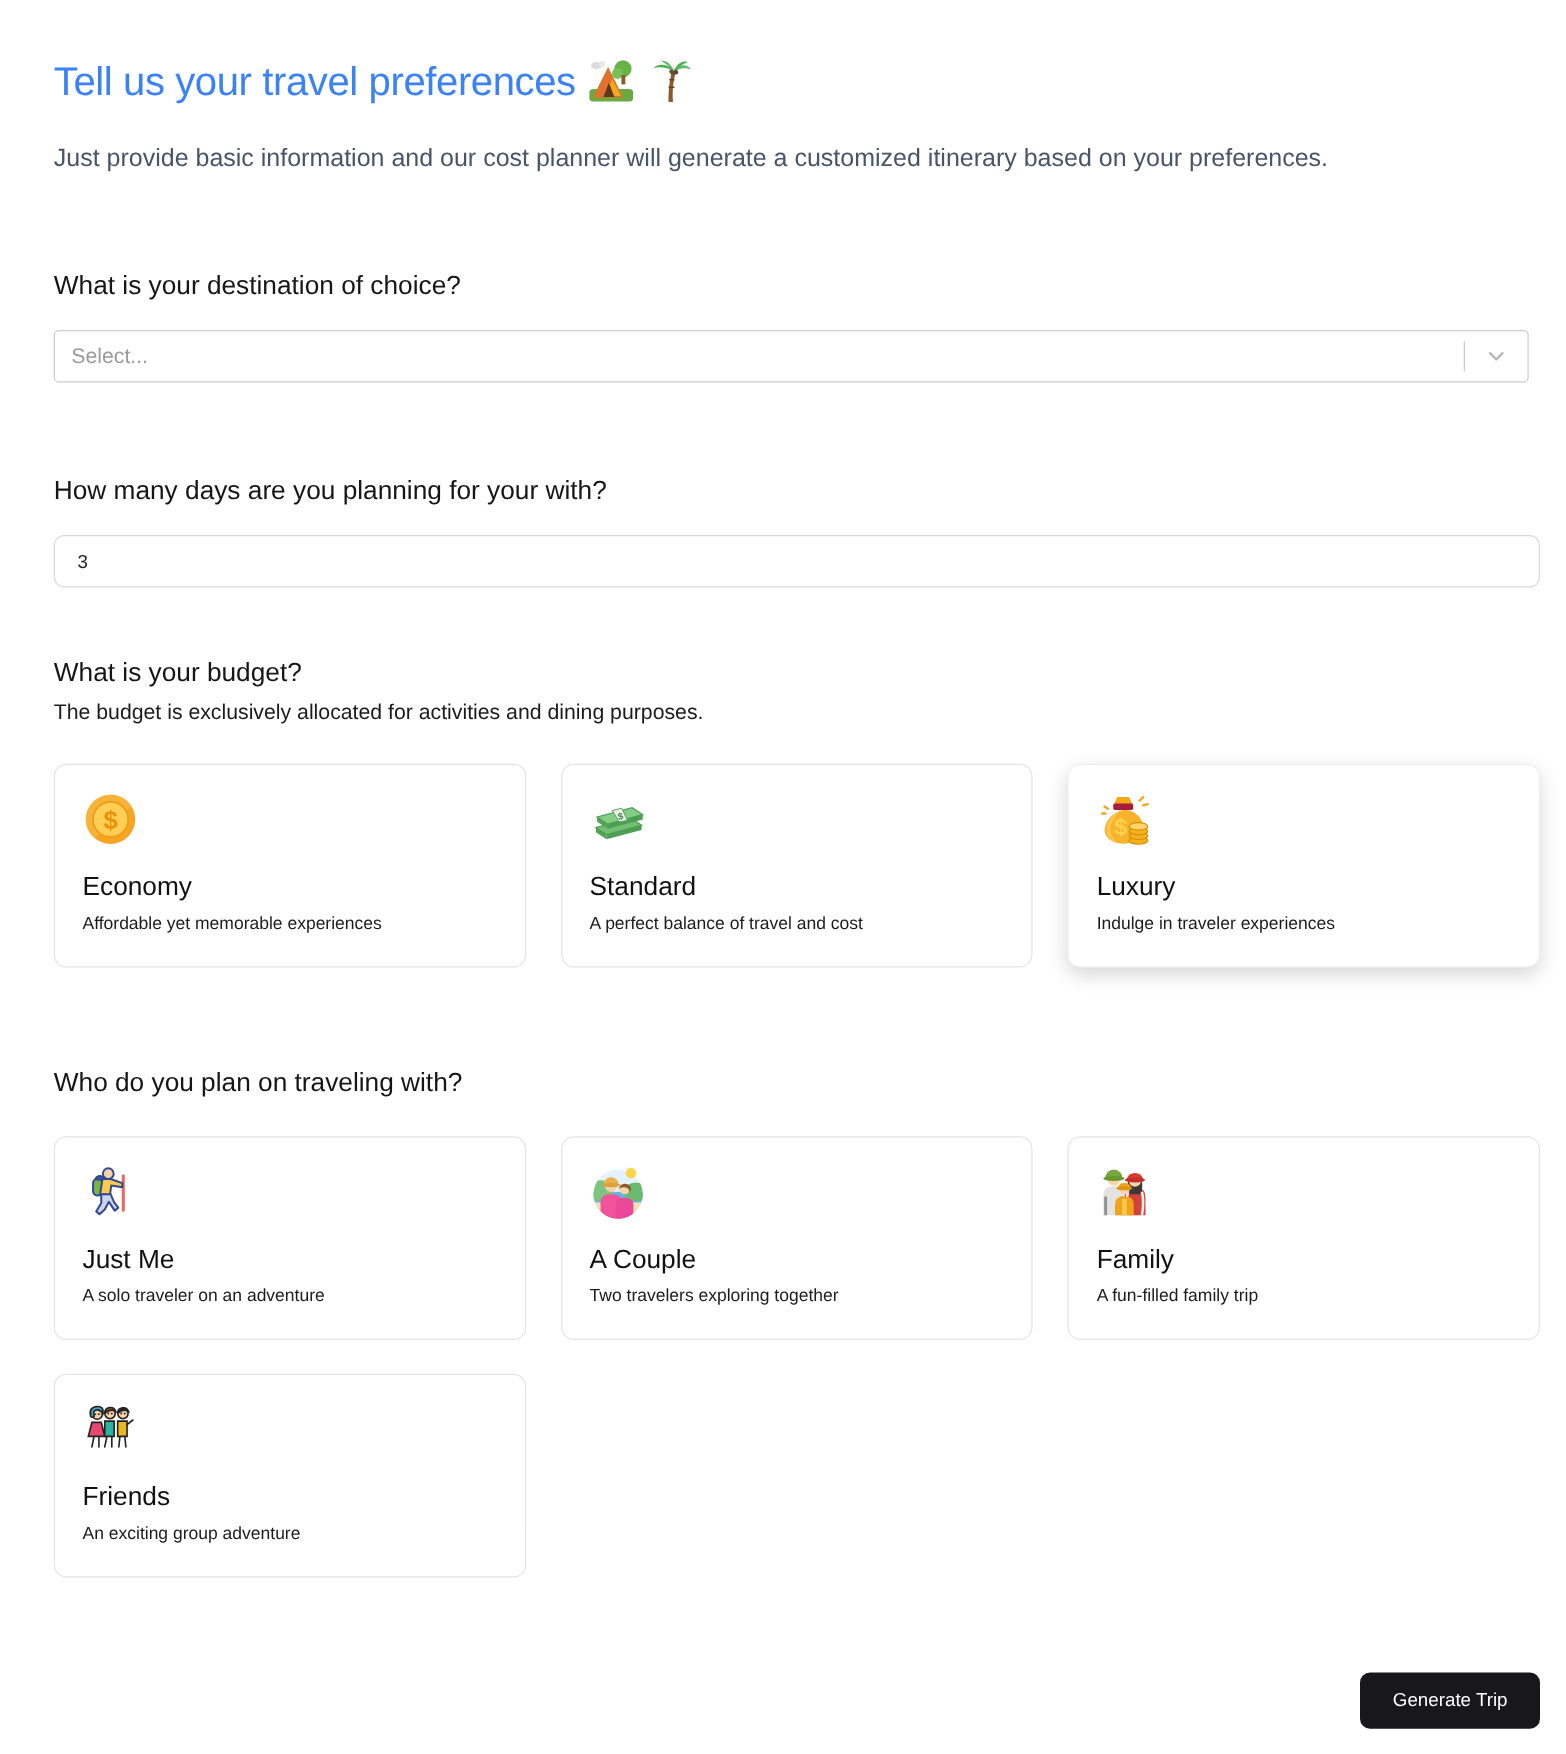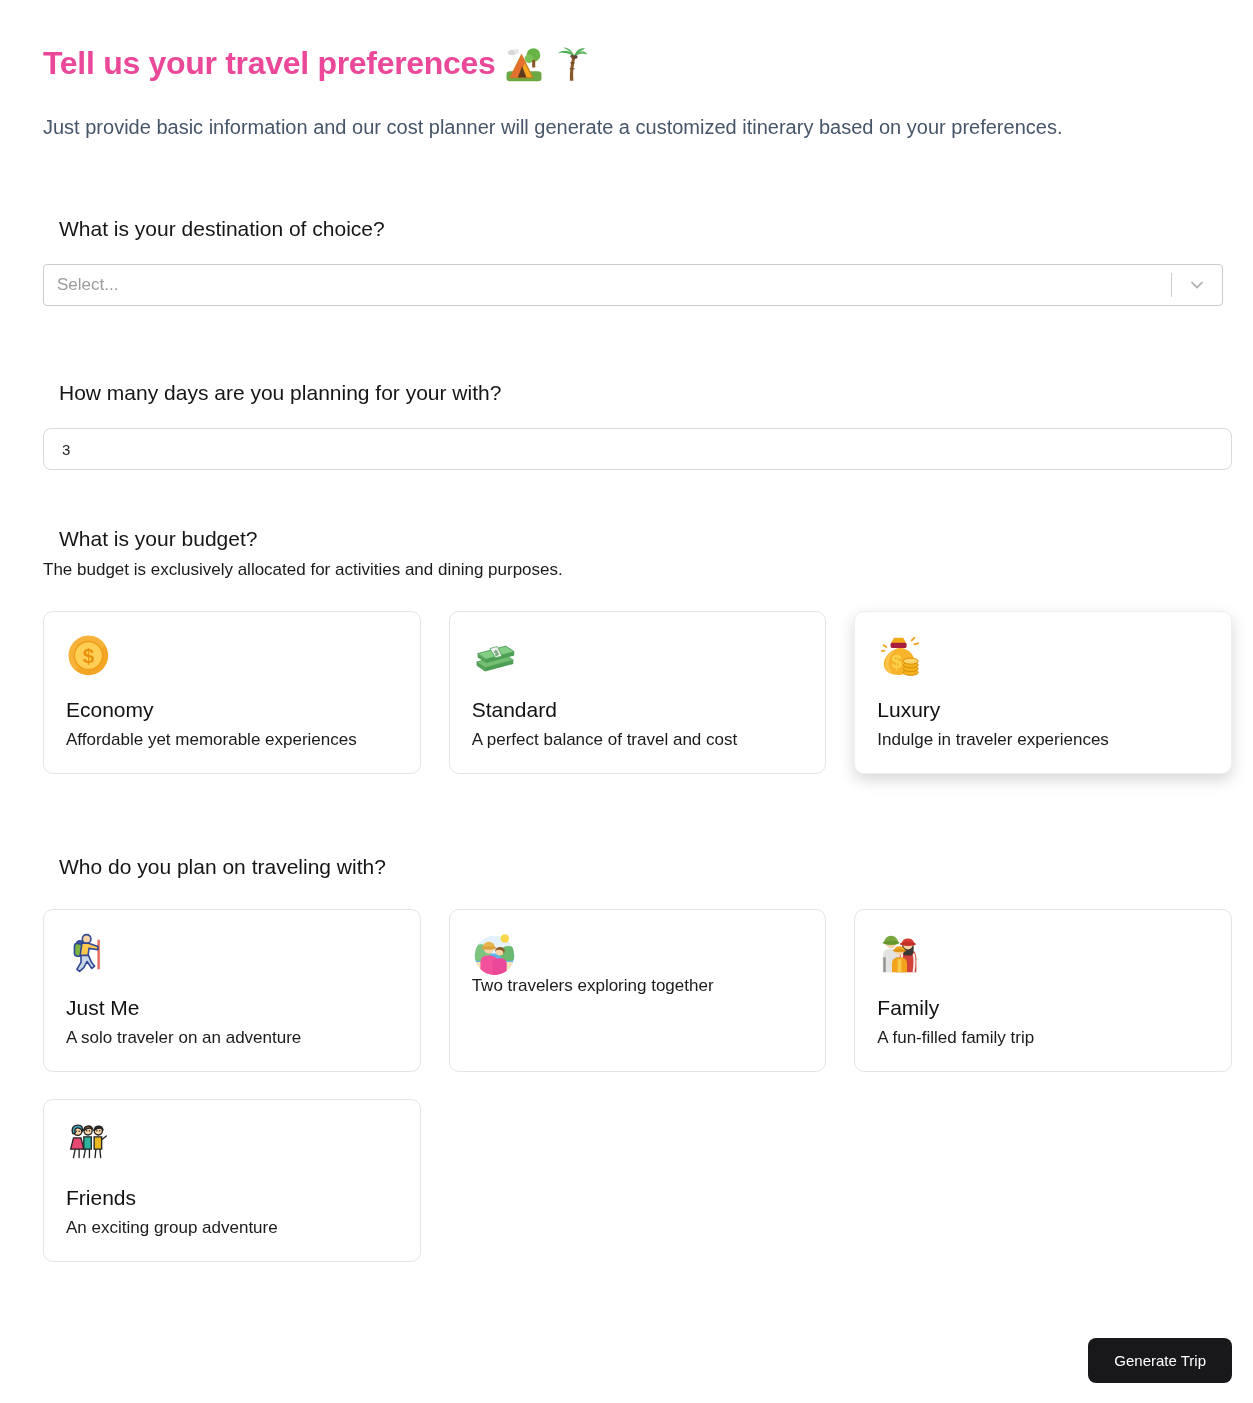--- a/index.html
+++ b/index.html
@@ -11,43 +11,43 @@
     background: #ffffff;
     font-family: "Liberation Sans", sans-serif;
     color: #111111;
     overflow: hidden;
   }
   .container { padding: 45px 21px 20px 43px; }
 
   h1.page-title {
     margin: 0 0 24px 0;
     font-size: 32px;
-    font-weight: 700;
-    color: #ec4899;
+    font-weight: 400;
+    color: #3b82f6;
     letter-spacing: -0.3px;
     display: flex;
-    align-items: flex-start;
+    align-items: center;
   }
   h1 .emoji { display: inline-flex; margin-left: 8px; }
   h1 .emoji svg { display: block; }
 
   .page-subtitle {
     margin: 0 0 72px 0;
     font-size: 20px;
     line-height: 1.8;
     color: #475569;
     max-width: 1165px;
     font-weight: 400;
   }
 
   .question {
     font-size: 21px;
     font-weight: 400;
     color: #161616;
-    margin: 0 0 23px 16px;
+    margin: 0 0 23px 0;
   }
   .question.tight { margin-bottom: 9px; }
 
   
   .select-box {
     width: 1180px;
     height: 42px;
     border: 1px solid #cccccc;
     border-radius: 4px;
     display: flex;
@@ -120,21 +120,21 @@
   .card .card-icon { display: block; width: 45px; height: 45px; }
   .card .card-icon svg { display: block; }
   .card h3 {
     margin: 20px 0 8px 0;
     font-size: 21px;
     font-weight: 400;
     color: #111111;
   }
   .card p {
     margin: 0;
-    font-size: 17px;
+    font-size: 14px;
     color: #1b1b1b;
   }
 
   .generate-btn {
     position: absolute;
     right: 21px;
     bottom: 20px;
     background: #18181b;
     color: #ffffff;
     border: none;
@@ -297,20 +297,21 @@
               <circle cx="18" cy="19" r="5.2" fill="#f8d3a7"></circle>
               <path d="M11.5 18 a6.5 6.5 0 0 1 13 0 z" fill="#e8b34b"></path>
               <ellipse cx="18" cy="18.2" rx="8" ry="1.8" fill="#d9a23c"></ellipse>
               <path d="M22 47 v-12 q0-6 7-6 h1 q7 0 7 6 v12 z" fill="#ec4899"></path>
               <circle cx="29.5" cy="21.5" r="4.6" fill="#f8d3a7"></circle>
               <path d="M24.5 22 a5.5 5.5 0 0 1 10 -2.5 q1 3.5-1 5 q0.5-4-4-4.5 q-4-0.3-5 2 z" fill="#8a5a2b"></path>
             </g>
             <circle cx="35" cy="8" r="4.5" fill="#f9d64a"></circle>
           </svg>
         </span>
+        <h3>A Couple</h3>
         <p>Two travelers exploring together</p>
       </div>
 
       <div class="card">
         <span class="card-icon">
           <svg width="45" height="45" viewBox="0 0 48 48">
             <path d="M6 44 v-16 q0-9 8-9 h2 q8 0 8 9 v16 z" fill="#e3e3e1"></path>
             <path d="M8 28 v16 M22 28 v16" stroke="#8f9390" stroke-width="2.5"></path>
             <circle cx="15" cy="13" r="5.5" fill="#f8d3a7"></circle>
             <path d="M7.5 12.5 a7.5 7.5 0 0 1 15 0 z" fill="#76a83d"></path>

